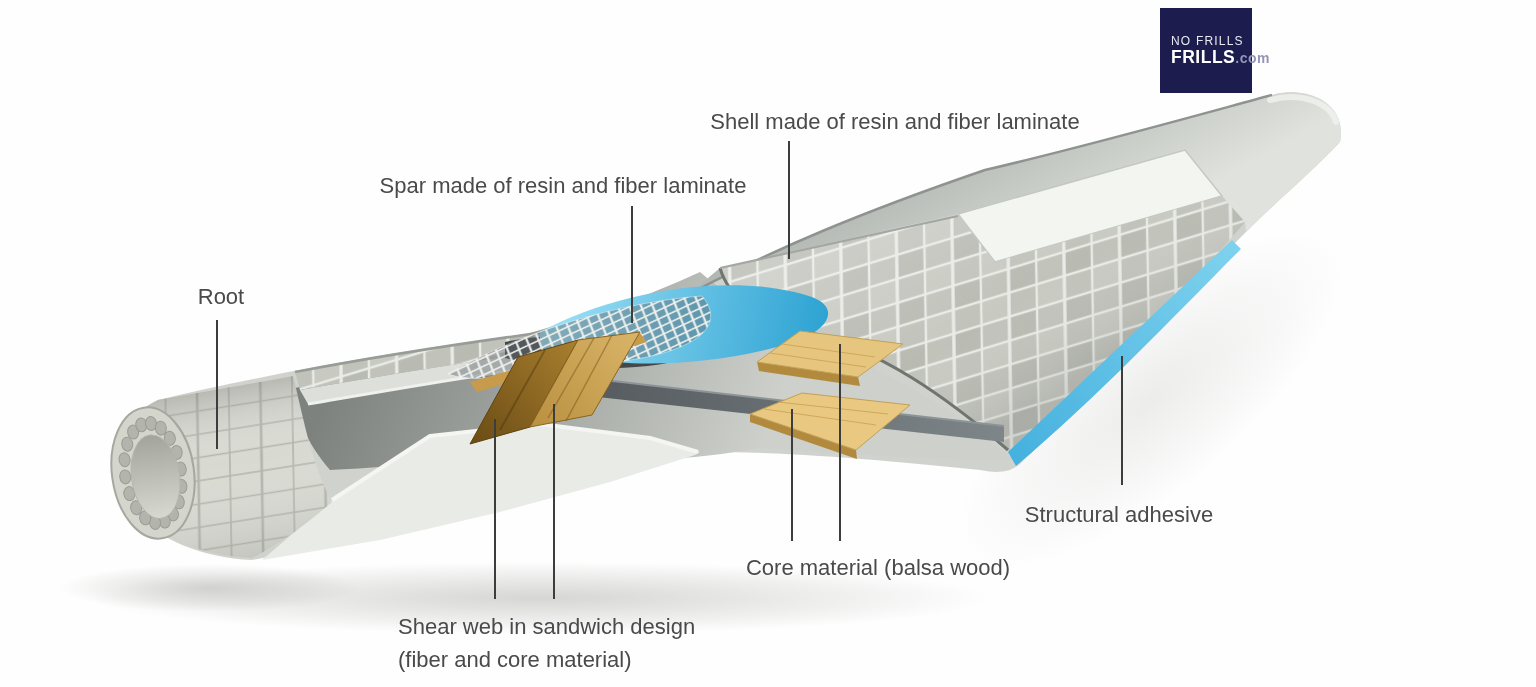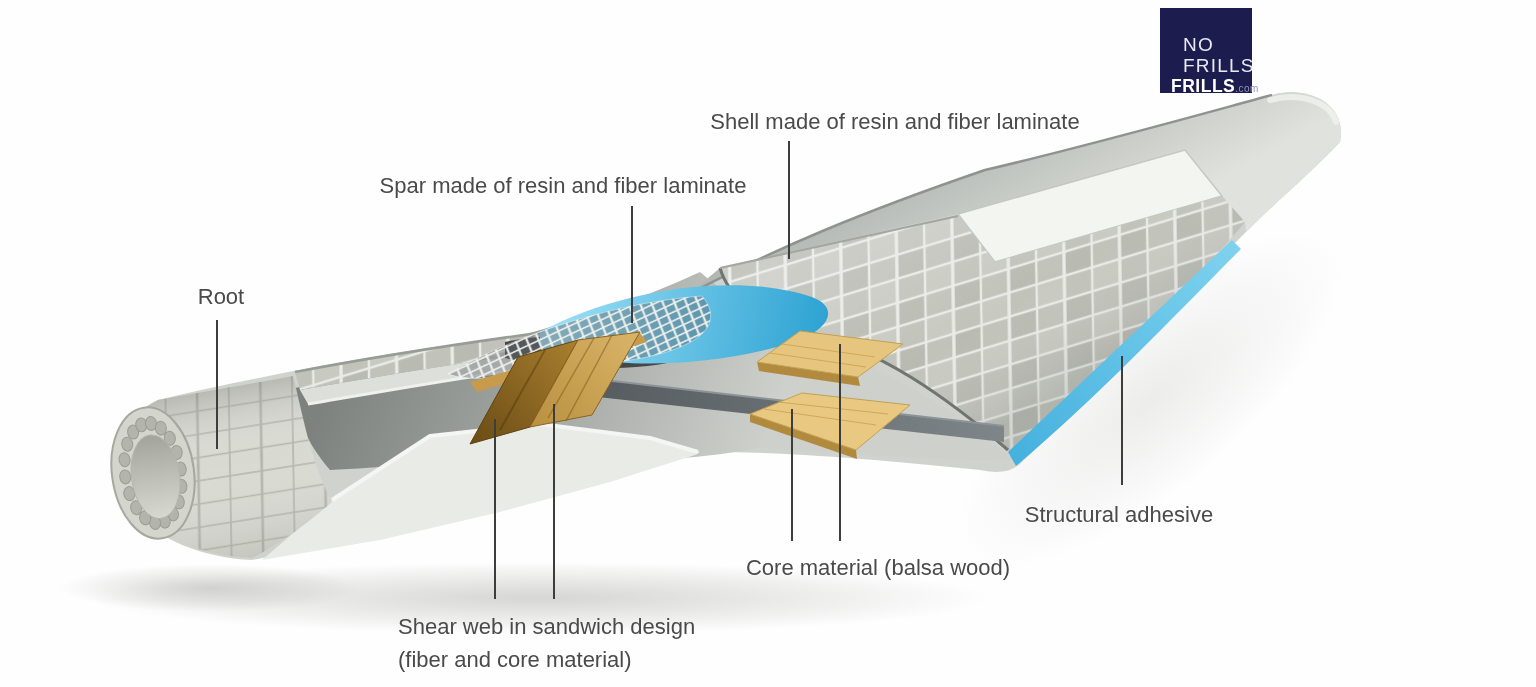--- a/index.html
+++ b/index.html
@@ -3,23 +3,23 @@
 <meta charset="utf-8">
 <style>
   html,body{margin:0;padding:0;background:#fff;}
   #stage{position:relative;width:1536px;height:687px;background:#fefefe;overflow:hidden;
          font-family:"Liberation Sans",sans-serif;}
   #stage svg{position:absolute;left:0;top:0;}
   .lbl{font-family:"Liberation Sans",sans-serif;font-size:22px;fill:#4a4a4a;letter-spacing:0px;}
   .leader{stroke:#3d3d3d;stroke-width:2;fill:none;}
   .logo{position:absolute;left:1160px;top:8px;width:92px;height:85px;background:#1c1c4e;
         box-sizing:border-box;padding:27px 0 0 11px;line-height:1.1;}
-  .logo .l1{color:#e9e9f2;font-size:19px;letter-spacing:1.2px;font-weight:400;margin-left:12px;}
+  .logo .l1{color:#e9e9f2;font-size:12px;letter-spacing:1.2px;font-weight:400;}
   .logo .l2{color:#ffffff;font-size:17.5px;font-weight:700;letter-spacing:0.5px;}
-  .logo .suffix{color:#9494b6;font-size:10px;font-weight:400;letter-spacing:0.5px;}
+  .logo .suffix{color:#9494b6;font-size:14px;font-weight:700;letter-spacing:0.5px;}
 </style>
 </head>
 <body>
 
 <div id="stage">
 <svg width="1536" height="687" viewBox="0 0 1536 687">
   <defs>
     <linearGradient id="smoothGrad" x1="850" y1="150" x2="950" y2="330" gradientUnits="userSpaceOnUse">
       <stop offset="0" stop-color="#a7aca8"></stop>
           <stop offset="0.55" stop-color="#c6cac5"></stop>

